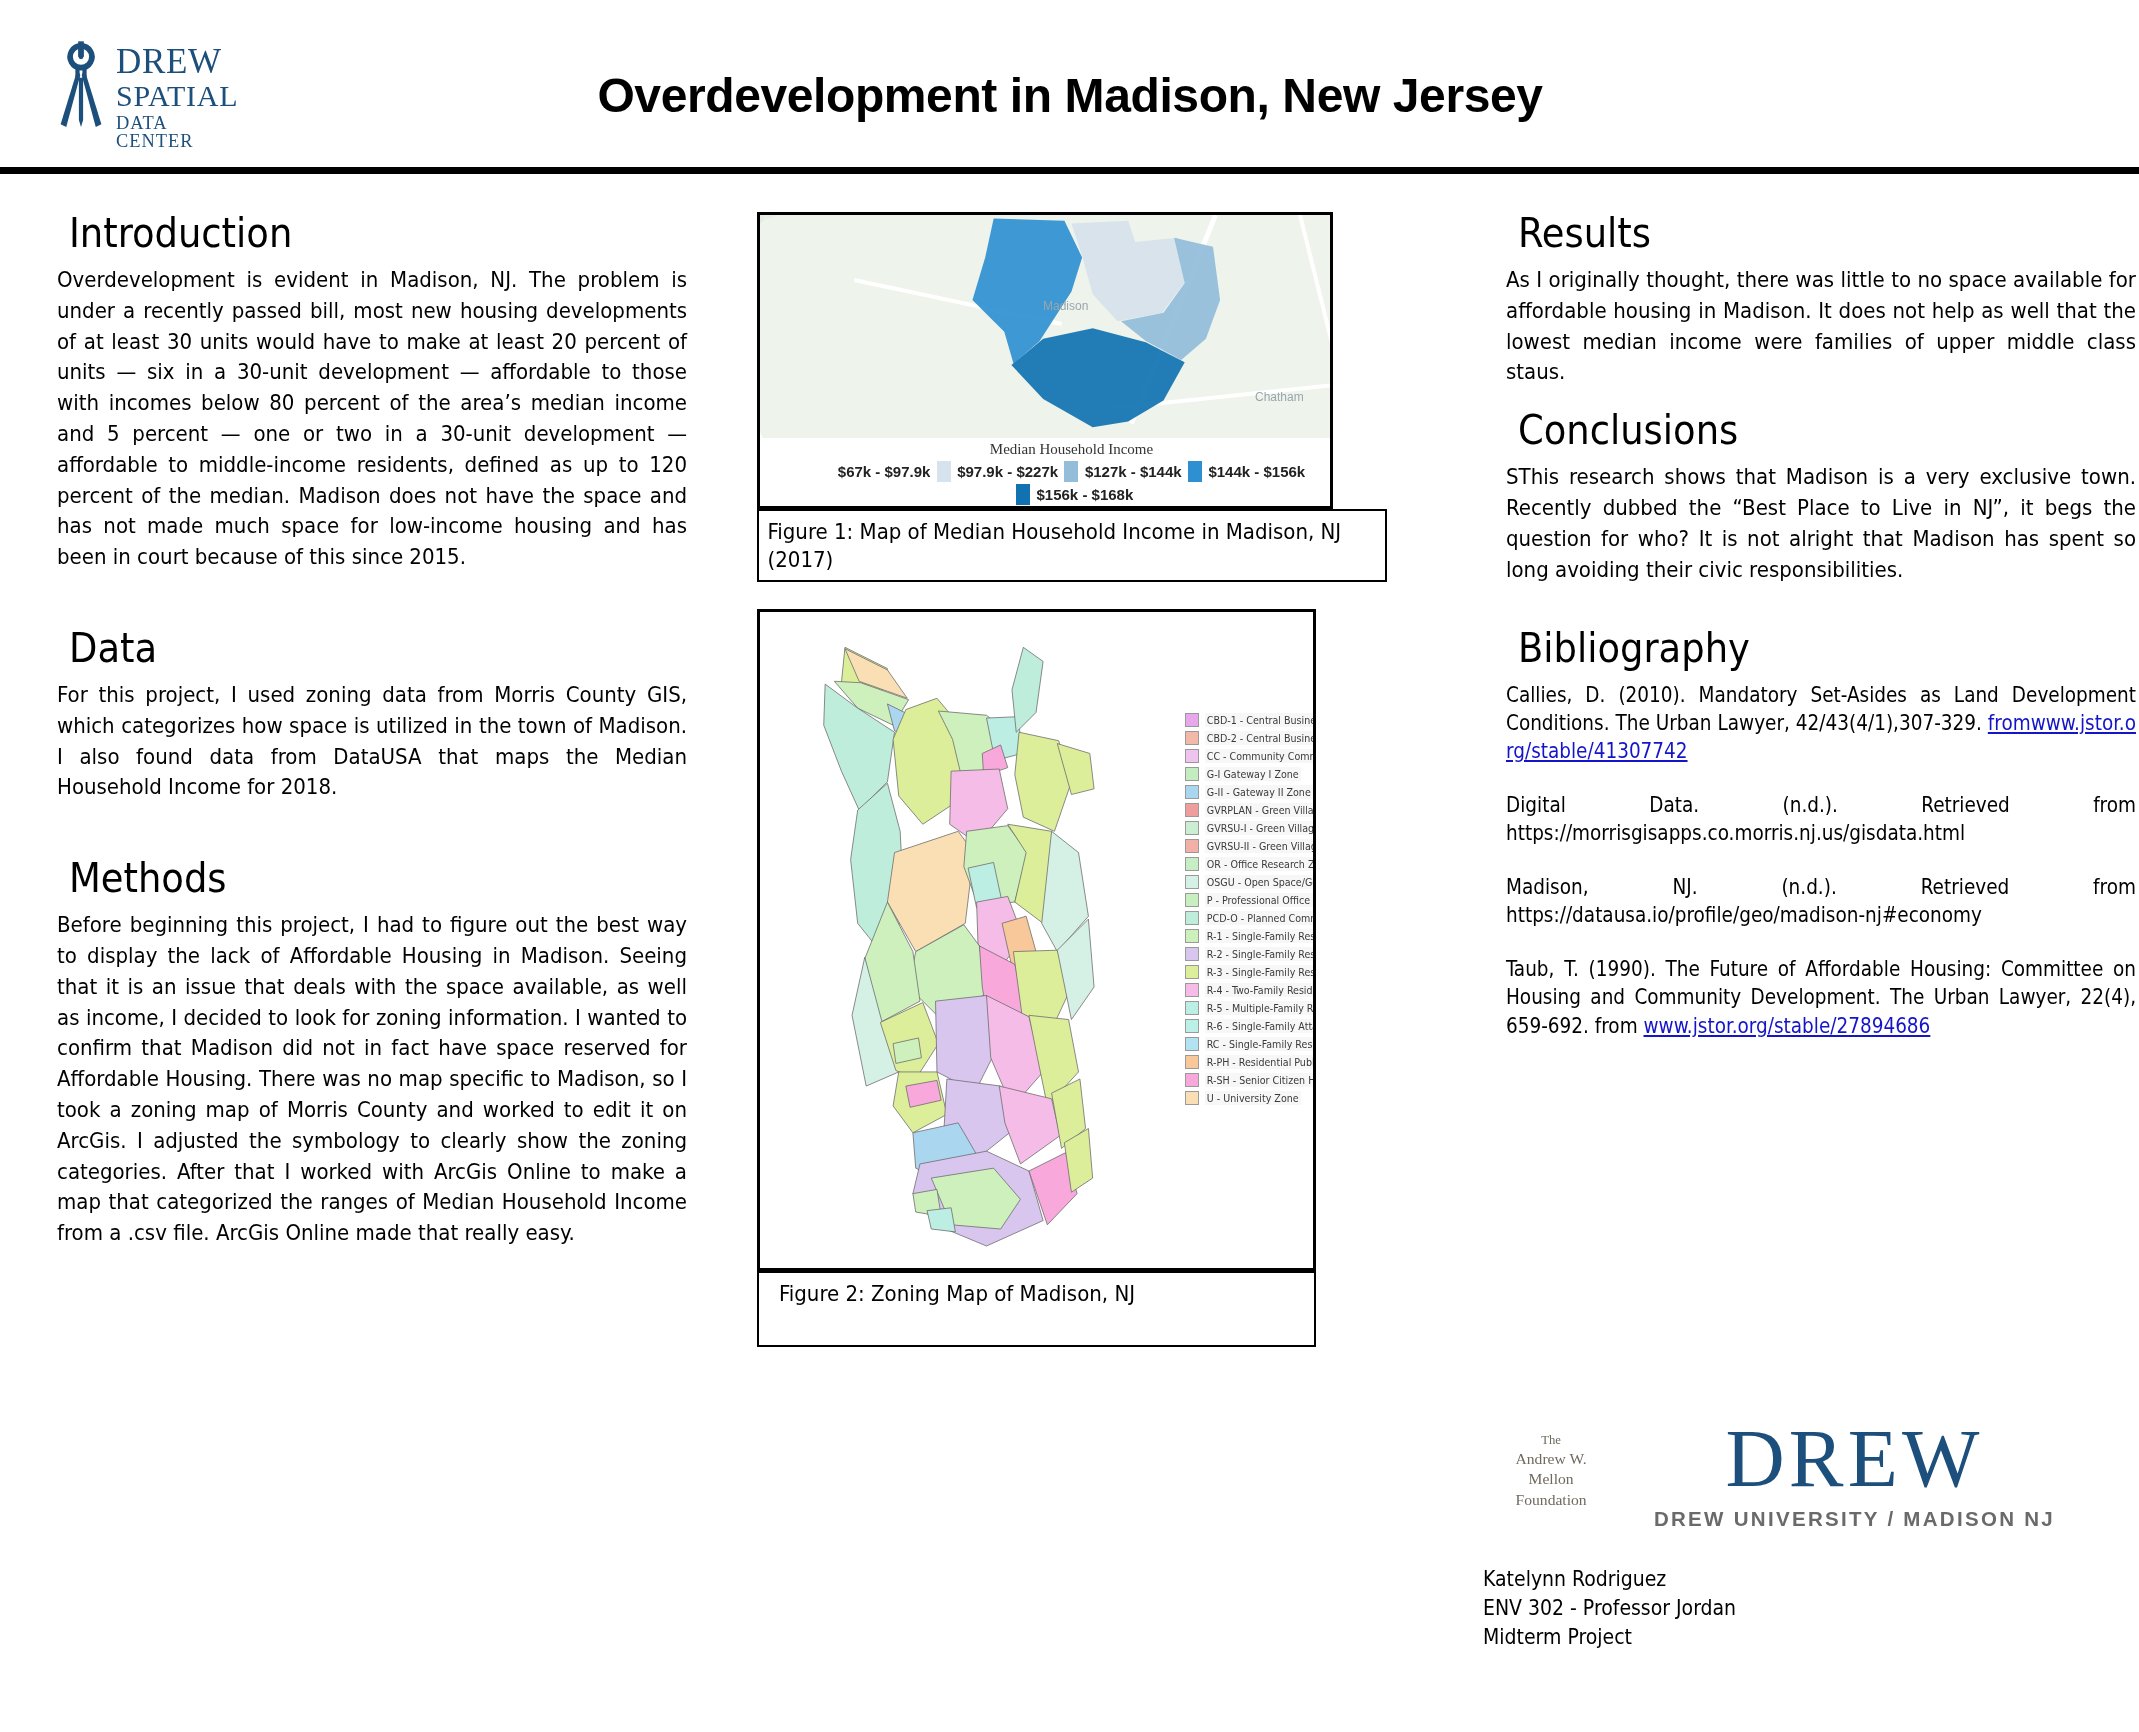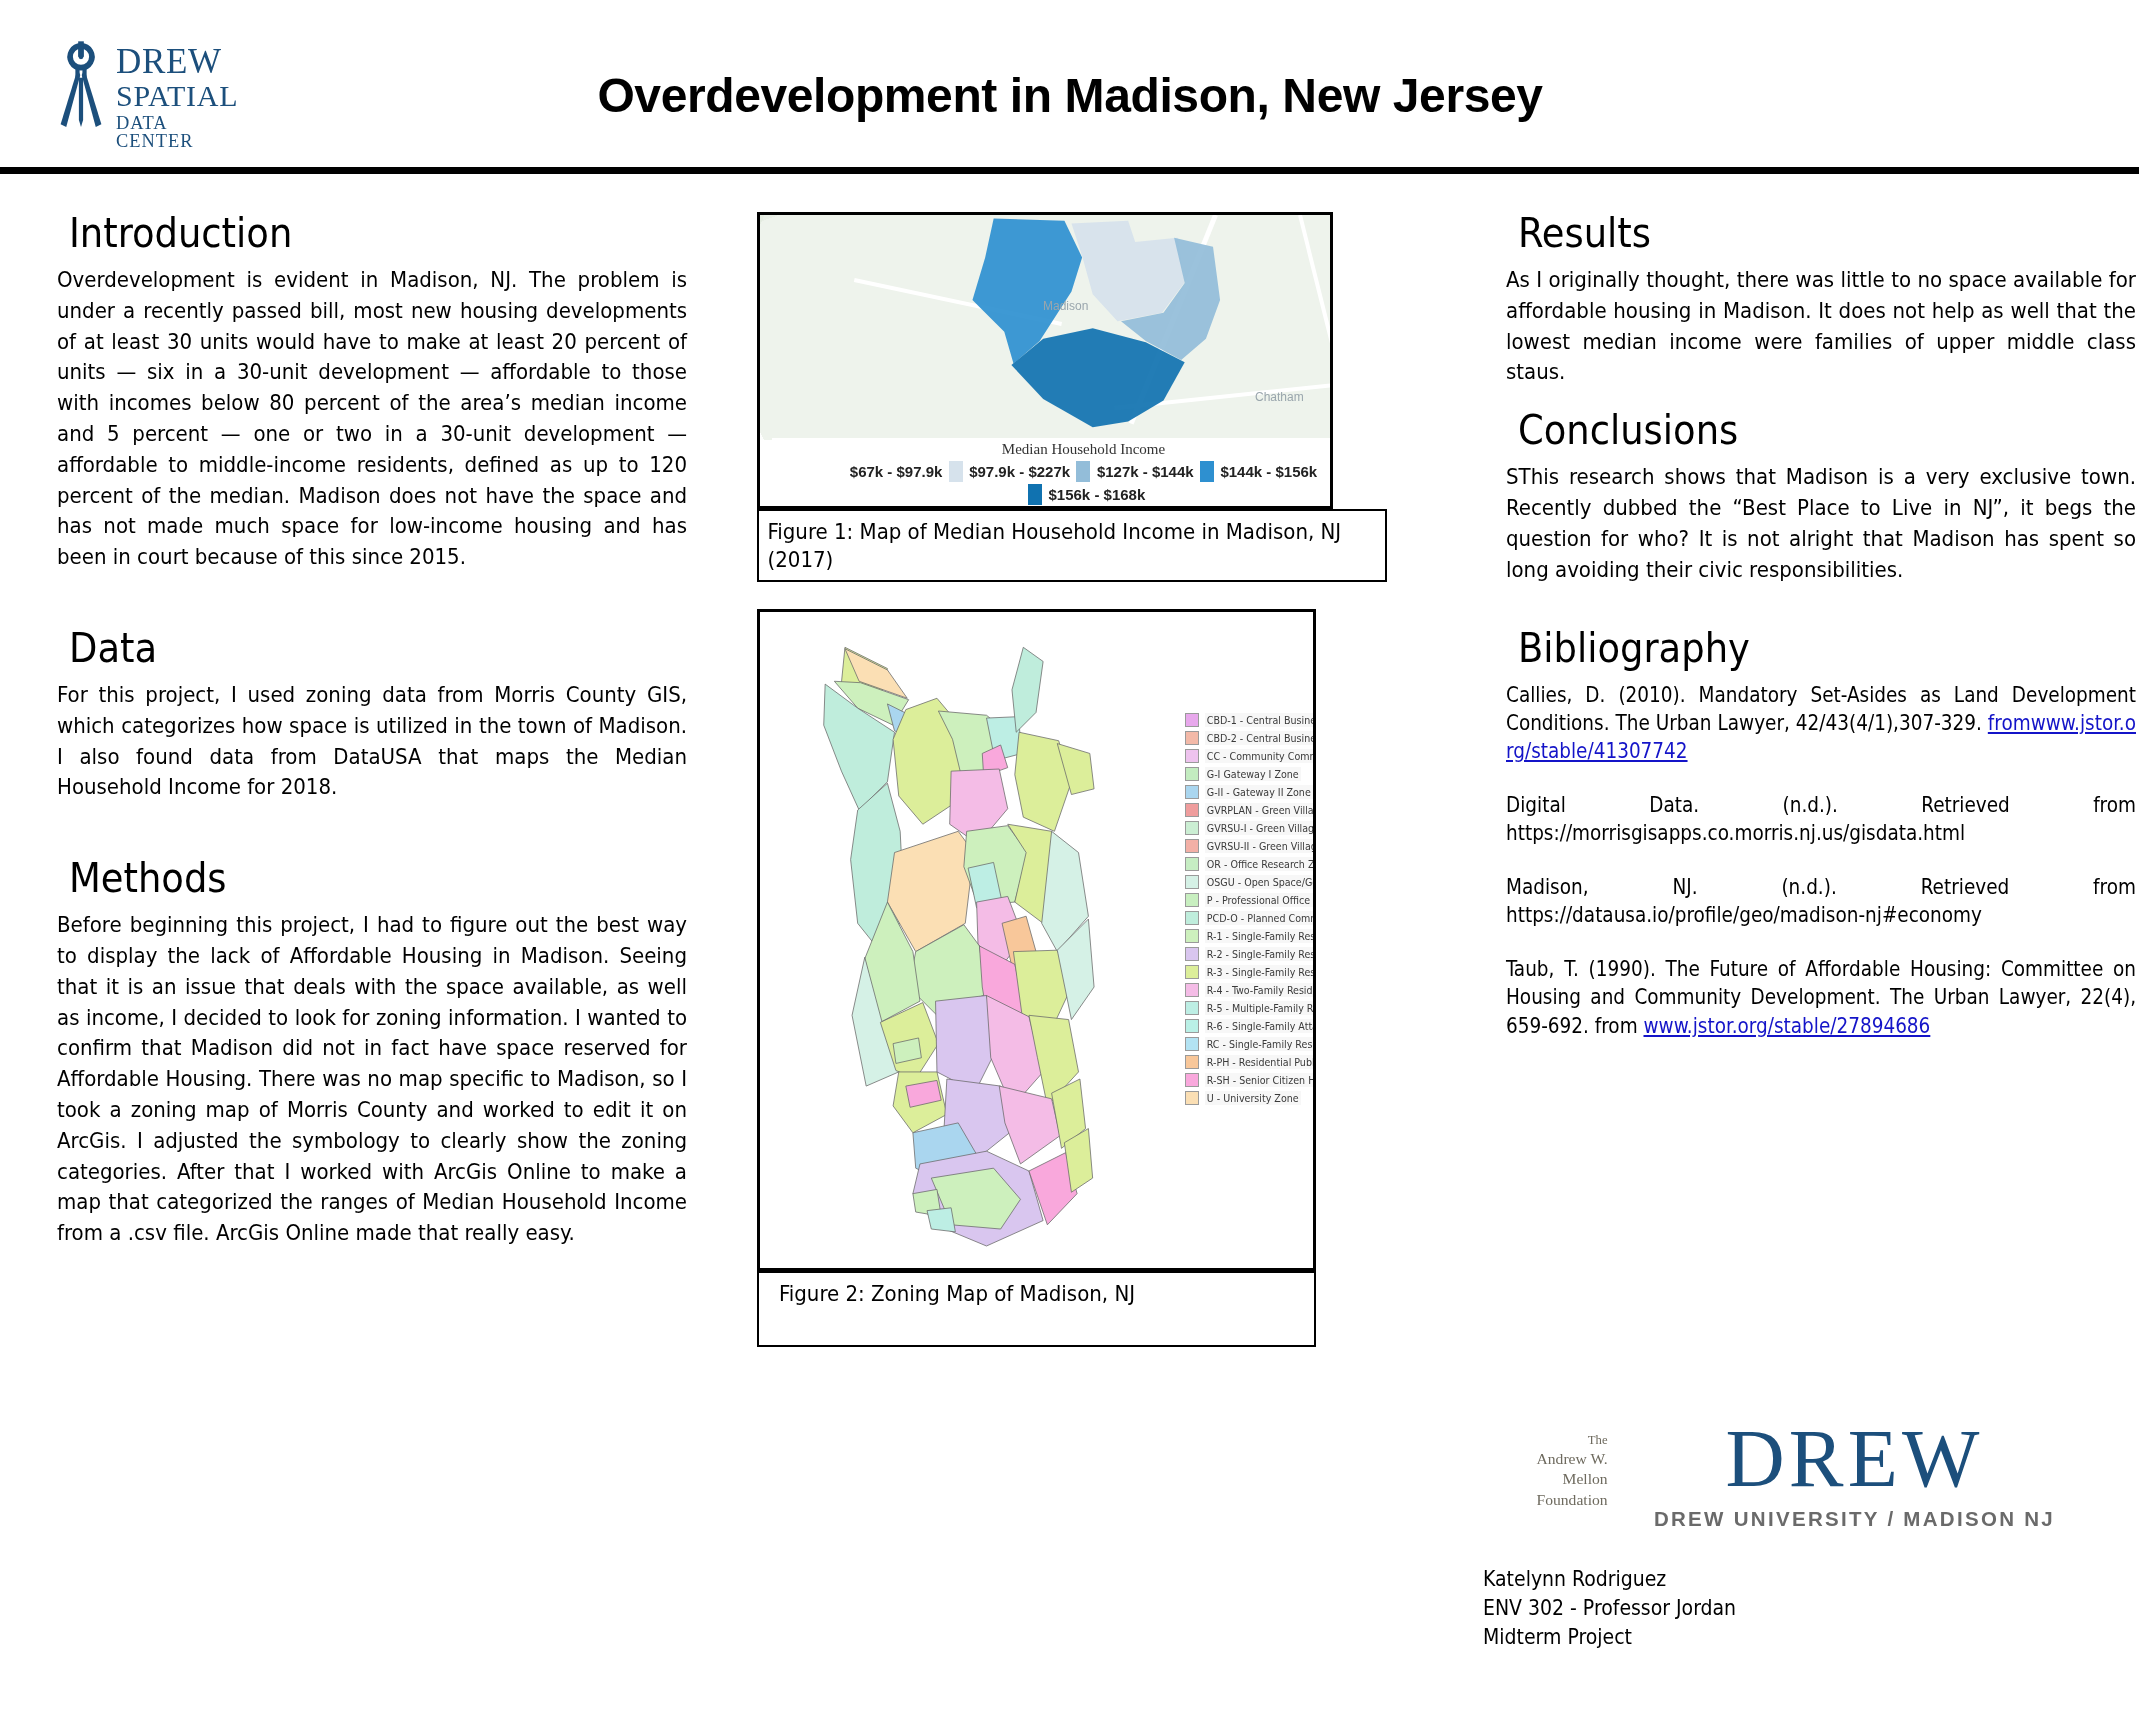--- a/index.html
+++ b/index.html
@@ -37,21 +37,21 @@
   #fig1{width:576px;height:297px;position:relative;overflow:hidden;}
   #fig1-map{position:relative;width:623px;height:225px;overflow:hidden;background:#f2f5ef;}
   .basemap{position:absolute;inset:0;
     background:
       linear-gradient(115deg, rgba(223,232,218,.55) 0 4.2px, transparent 4.2px 33px),
       linear-gradient(62deg, rgba(255,255,255,.9) 0 3.5px, transparent 3.5px 50px),
       linear-gradient(160deg, rgba(226,234,223,.5) 0 6.4px, transparent 6.4px 41px),
       #eef3ec;}
   .road{position:absolute;background:#fff;}
   .maplabel{position:absolute;color:#9aa6ad;font-size:12px;font-family:"Liberation Sans",sans-serif;}
-  #fig1-legend{position:absolute;left:12px;bottom:0;width:623px;height:68px;background:#fff;text-align:center;}
+  #fig1-legend{position:absolute;left:0;bottom:0;width:623px;height:68px;background:#fff;text-align:center;}
   #fig1-legend .lt{font-family:"Liberation Serif",serif;font-size:15px;color:#333;margin-top:2.8px;}
   #fig1-legend .lrow{display:flex;justify-content:center;align-items:center;gap:0;margin-top:2.8px;}
   #fig1-legend .litem{display:flex;align-items:center;}
   #fig1-legend .lsw{width:14px;height:21px;display:inline-block;margin:0 6.4px;}
   #fig1-legend .llb{font-size:15px;font-weight:bold;color:#222;white-space:nowrap;}
   .cap-frame{border:2.1px solid #000;box-sizing:border-box;background:#fff;}
   #fig1-cap{width:630px;min-height:68px;padding:7px 8.5px;font-size:22px;line-height:1.25;
     font-family:"DejaVu Sans",sans-serif;font-stretch:condensed;}
 
   
@@ -65,21 +65,21 @@
   #fig2-cap{width:559px;min-height:76px;padding:7px 20px;font-size:22px;line-height:1.25;
     font-family:"DejaVu Sans",sans-serif;font-stretch:condensed;}
 
   
   p.ref{font-size:20.5px;line-height:1.38;margin:0 0 25.5px 0;text-align:justify;
     font-family:"DejaVu Sans",sans-serif;font-stretch:condensed;}
   a.link{color:#1414c8;text-decoration:underline;word-break:break-all;}
 
   
   #footer-logos{position:absolute;left:1479px;top:1408px;width:637px;height:142px;}
-  #mellon{position:absolute;left:15.6px;top:24px;width:113px;text-align:right;color:#6e6a5e;
+  #mellon{position:absolute;left:15.6px;top:24px;width:113px;text-align:center;color:#6e6a5e;
     font-family:"Liberation Serif",serif;line-height:1.32;}
   #mellon .m1{font-size:12.7px;}
   #mellon .m2{font-size:15.6px;}
   #mellon .m3{font-size:15.6px;}
   #drewlogo{position:absolute;left:163px;top:10px;width:425px;text-align:center;}
   #drewlogo .dw{font-family:"Liberation Serif",serif;font-size:82px;color:#1c4f7c;
     letter-spacing:4.2px;line-height:1;font-weight:normal;}
   #drewlogo .ds{font-family:"Liberation Sans",sans-serif;font-size:20.5px;color:#6a6a6a;
     letter-spacing:2.3px;margin-top:7px;font-weight:bold;}
   #credits{position:absolute;left:1483px;top:1565px;font-size:21px;line-height:1.38;

